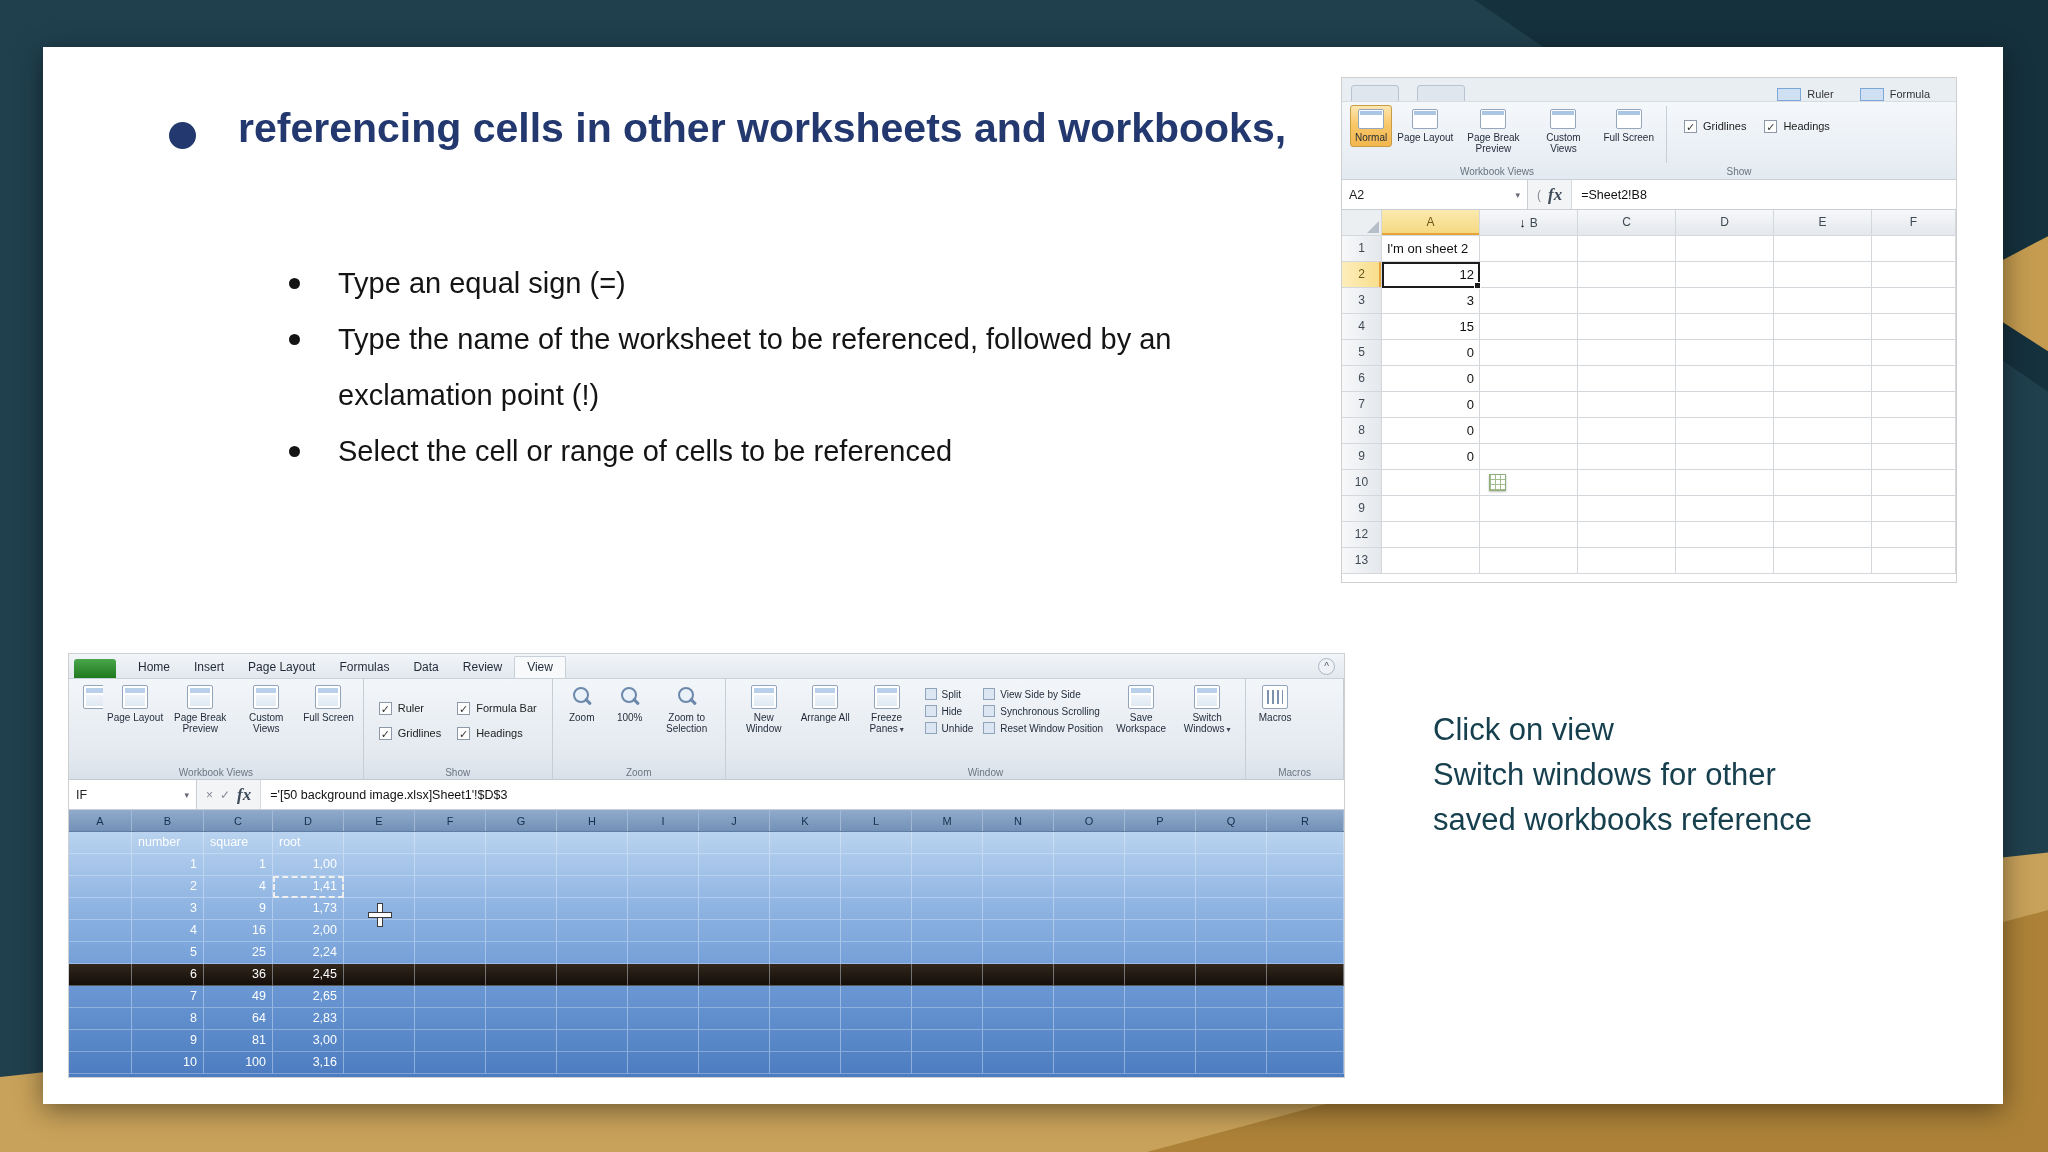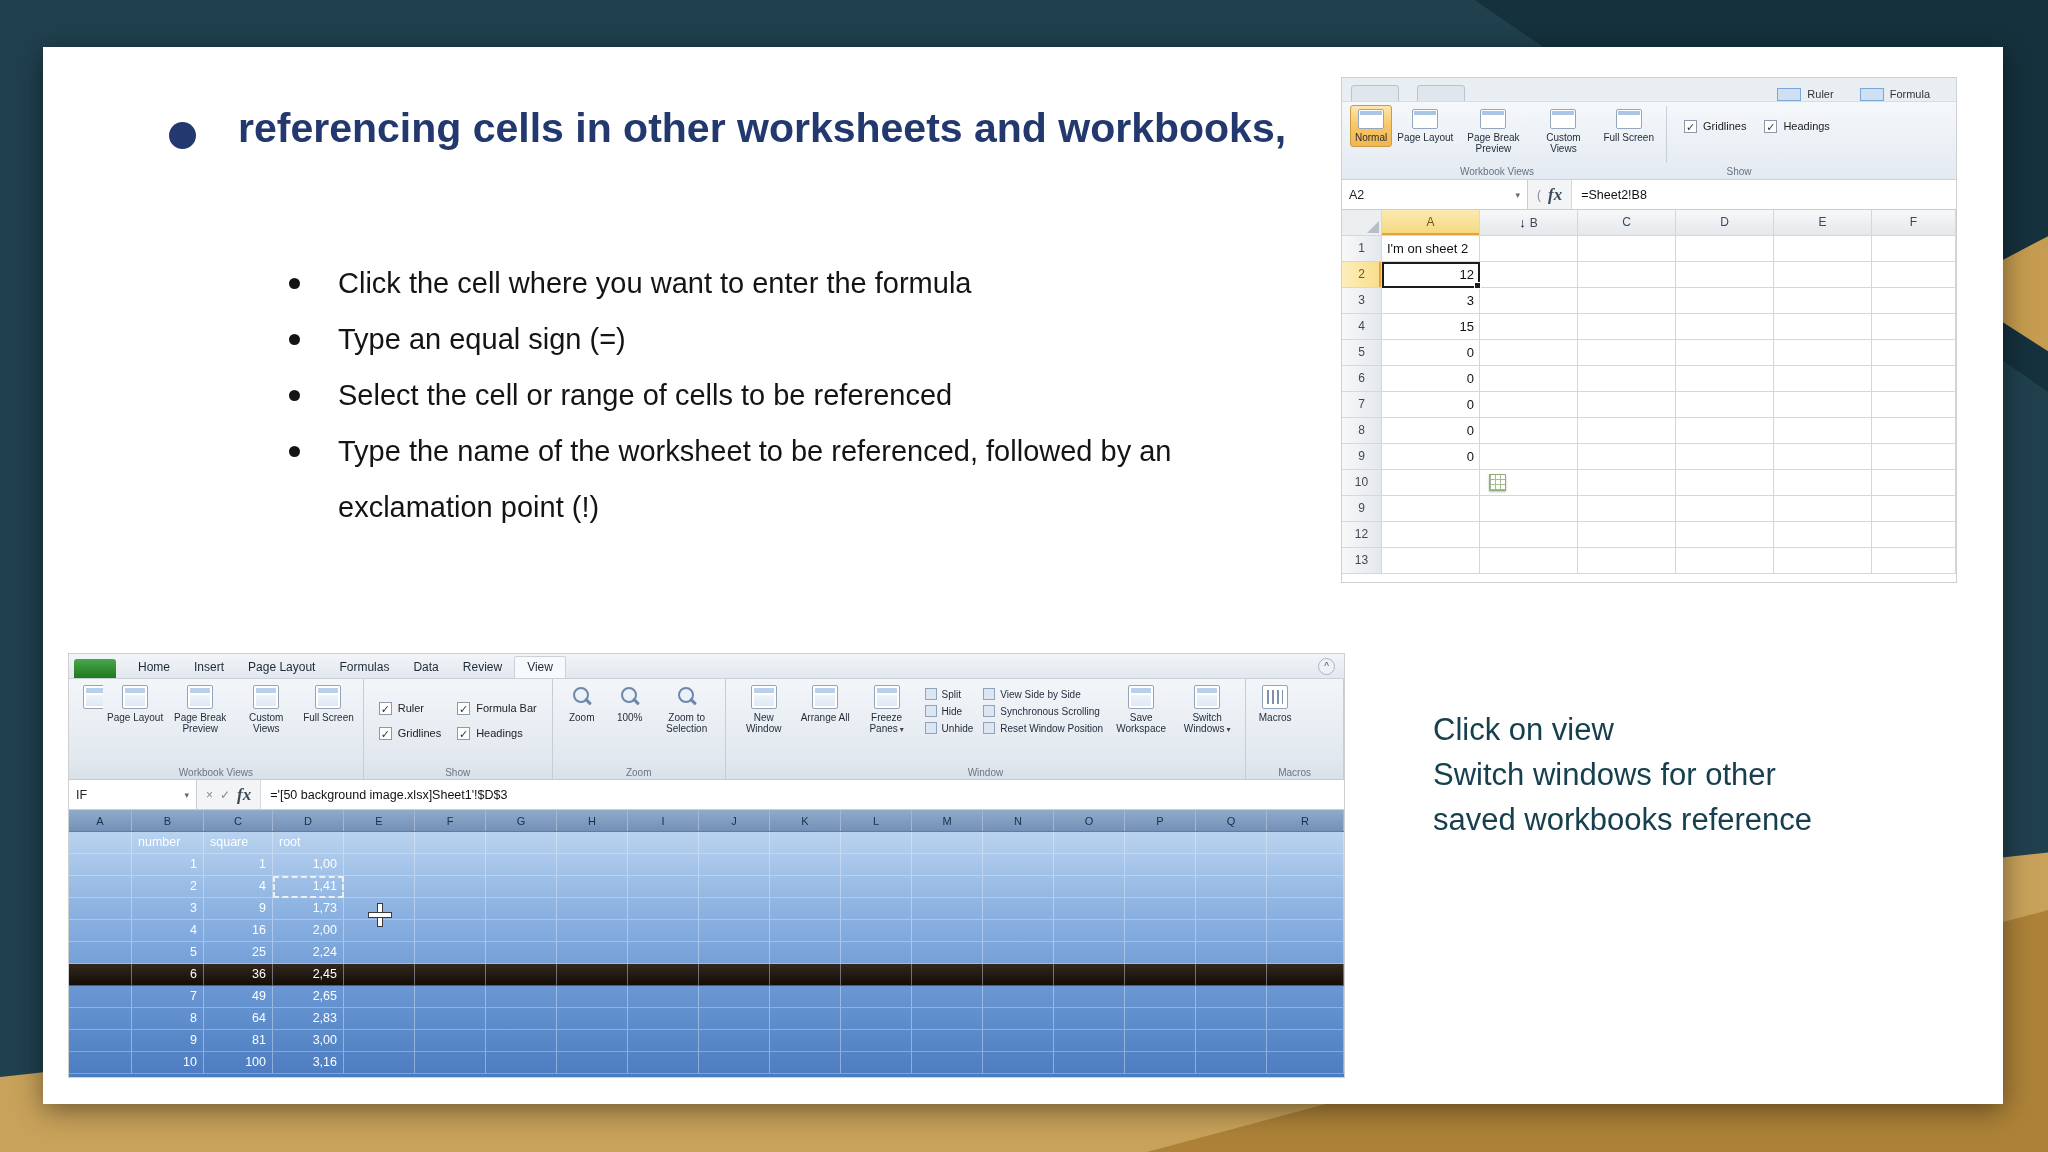--- a/index.html
+++ b/index.html
@@ -152,33 +152,29 @@
 <div class="slide">
 
   <div class="title-row">
     <span class="title-dot"></span>
     <h1 class="title">referencing cells in other worksheets and workbooks,</h1>
   </div>
 
   <div class="bullets" id="bullets">
       <div class="bullet-item">
         <span class="dot"></span>
-        <span class="btext">Click the cell where you want to enter the formula</span>
+        <span class="btext">Type an equal sign (=)</span>
       </div>
       <div class="bullet-item">
         <span class="dot"></span>
-        <span class="btext">Type an equal sign (=)</span>
+        <span class="btext">Type the name of the worksheet to be referenced, followed by an exclamation point (!)</span>
       </div>
       <div class="bullet-item">
         <span class="dot"></span>
         <span class="btext">Select the cell or range of cells to be referenced</span>
-      </div>
-      <div class="bullet-item">
-        <span class="dot"></span>
-        <span class="btext">Type the name of the worksheet to be referenced, followed by an exclamation point (!)</span>
       </div>
     </div>
 
   <div class="note" id="note">
       <div class="note-line">Click on view</div>
       <div class="note-line">Switch windows for other</div>
       <div class="note-line">saved workbooks reference</div>
     </div>
 
   <div class="shot x2">

